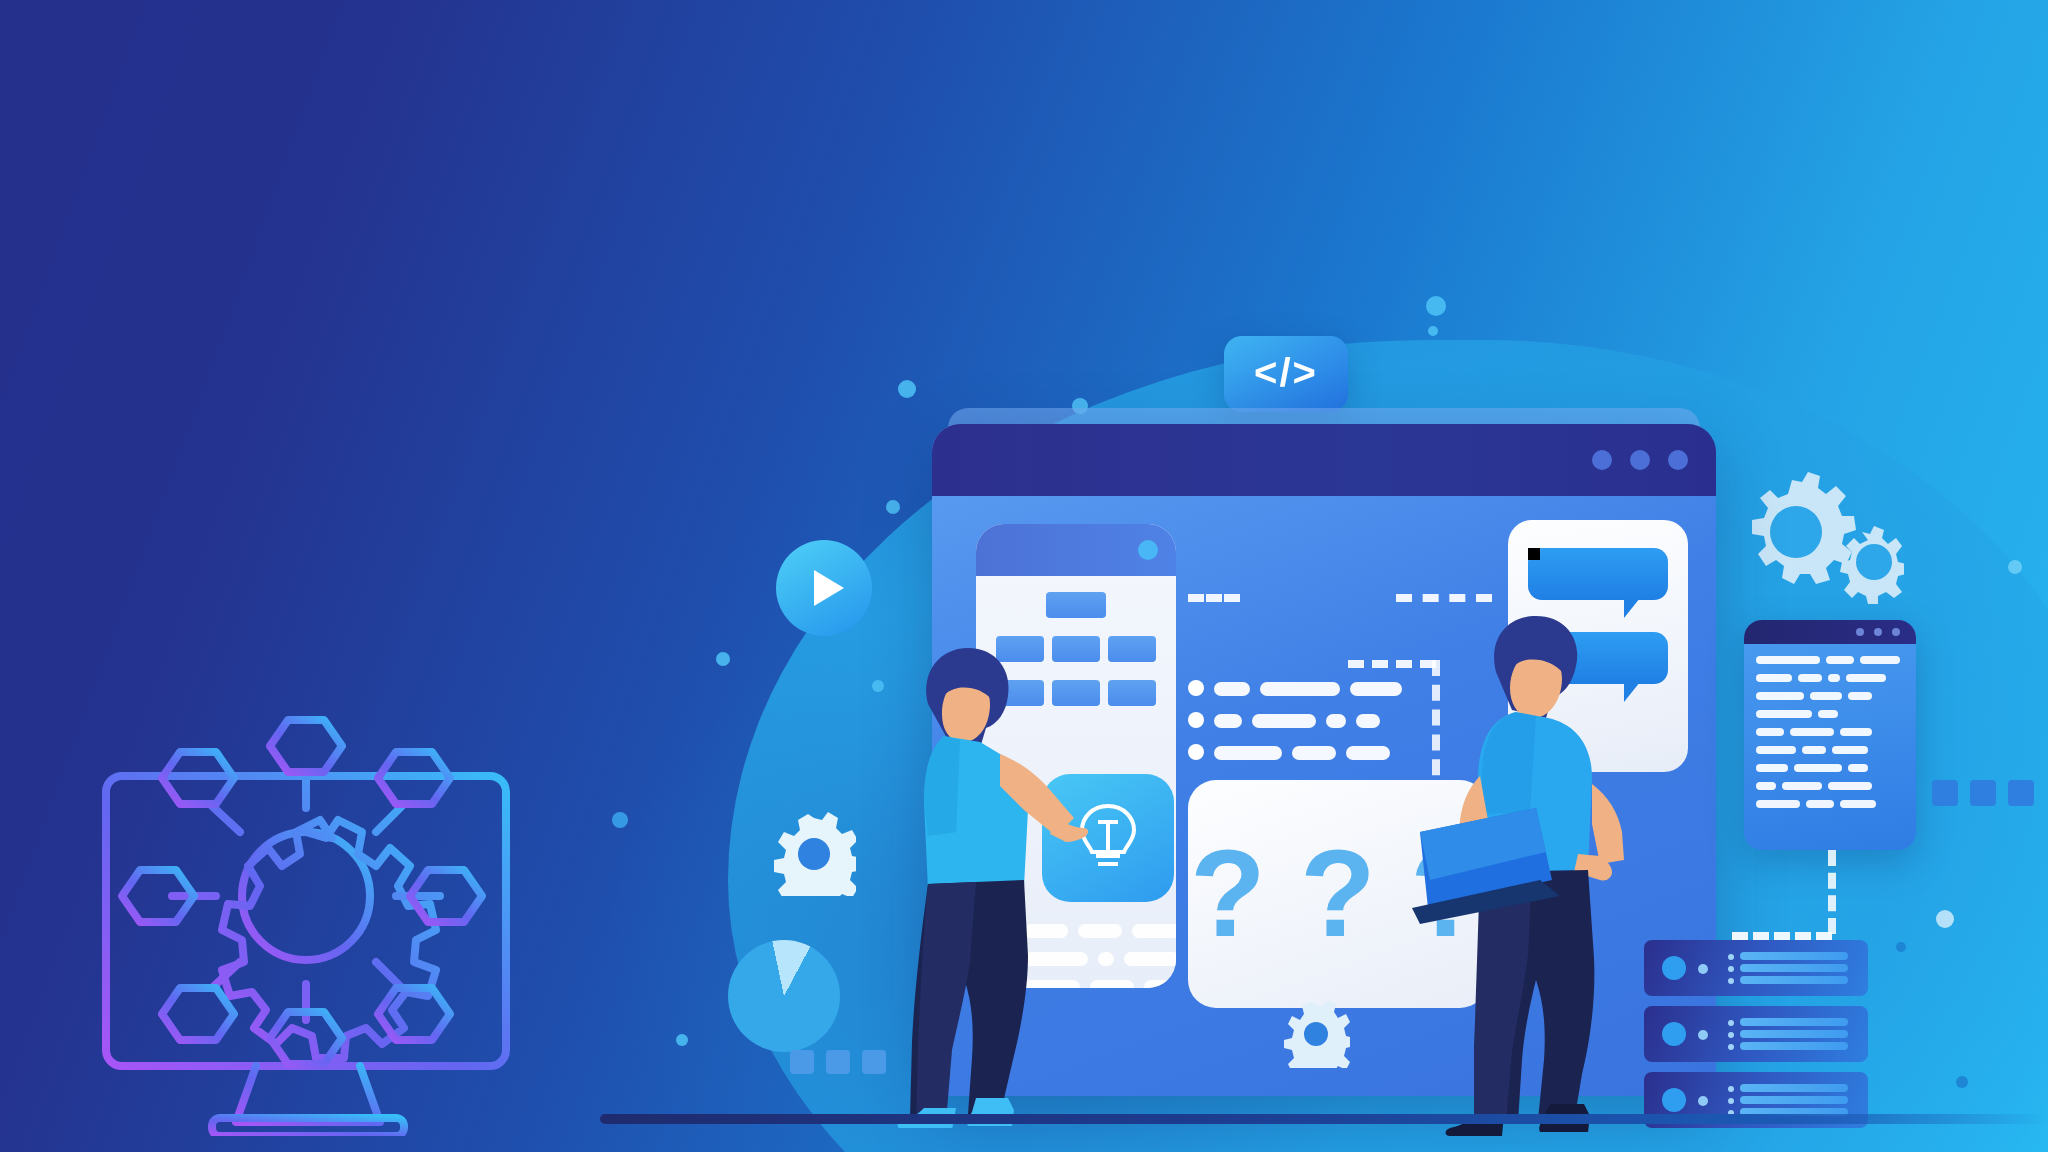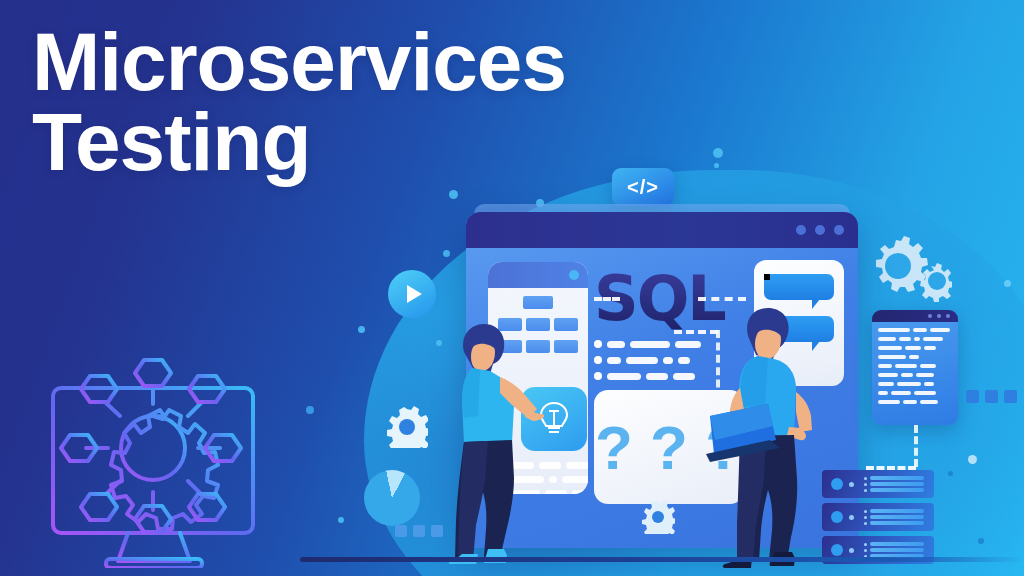--- a/index.html
+++ b/index.html
@@ -144,22 +144,20 @@
 </style>
 </head>
 <body>
 
 <div class="stage">
 
   <div class="bg-base"></div>
   <div class="bg-blob"></div>
   <div class="bg-blob2"></div>
 
-  <div class="title">Microservices
-Testing</div>
 
   <div class="monitor-icon">
     <svg viewBox="0 0 250 252">
       <defs>
         <linearGradient id="mg" x1="0" y1="1" x2="1" y2="0">
           <stop offset="0" stop-color="#a855f7"></stop>
           <stop offset="0.45" stop-color="#6366f1"></stop>
           <stop offset="1" stop-color="#38bdf8"></stop>
         </linearGradient>
       </defs>
@@ -261,21 +259,20 @@
           </div>
         <div class="pline">
             <i style="width:28px"></i>
             <i style="width:22px"></i>
             <i style="width:18px"></i>
           </div>
 
       </div>
     </div>
 
-    <div class="sql">SQL</div>
     <div class="dash-h" style="left:128px;top:85px;width:26px;"></div>
     <div class="dash-h" style="left:232px;top:85px;width:48px;"></div>
     <div class="dash-h" style="left:208px;top:118px;width:44px;"></div>
     <div class="dash-v" style="left:250px;top:118px;height:70px;"></div>
     <div class="dash-h" style="left:196px;top:186px;width:56px;"></div>
 
     <div class="blist">
       <div class="brow">
           <span class="bul"></span>
           <i style="width:18px"></i>

